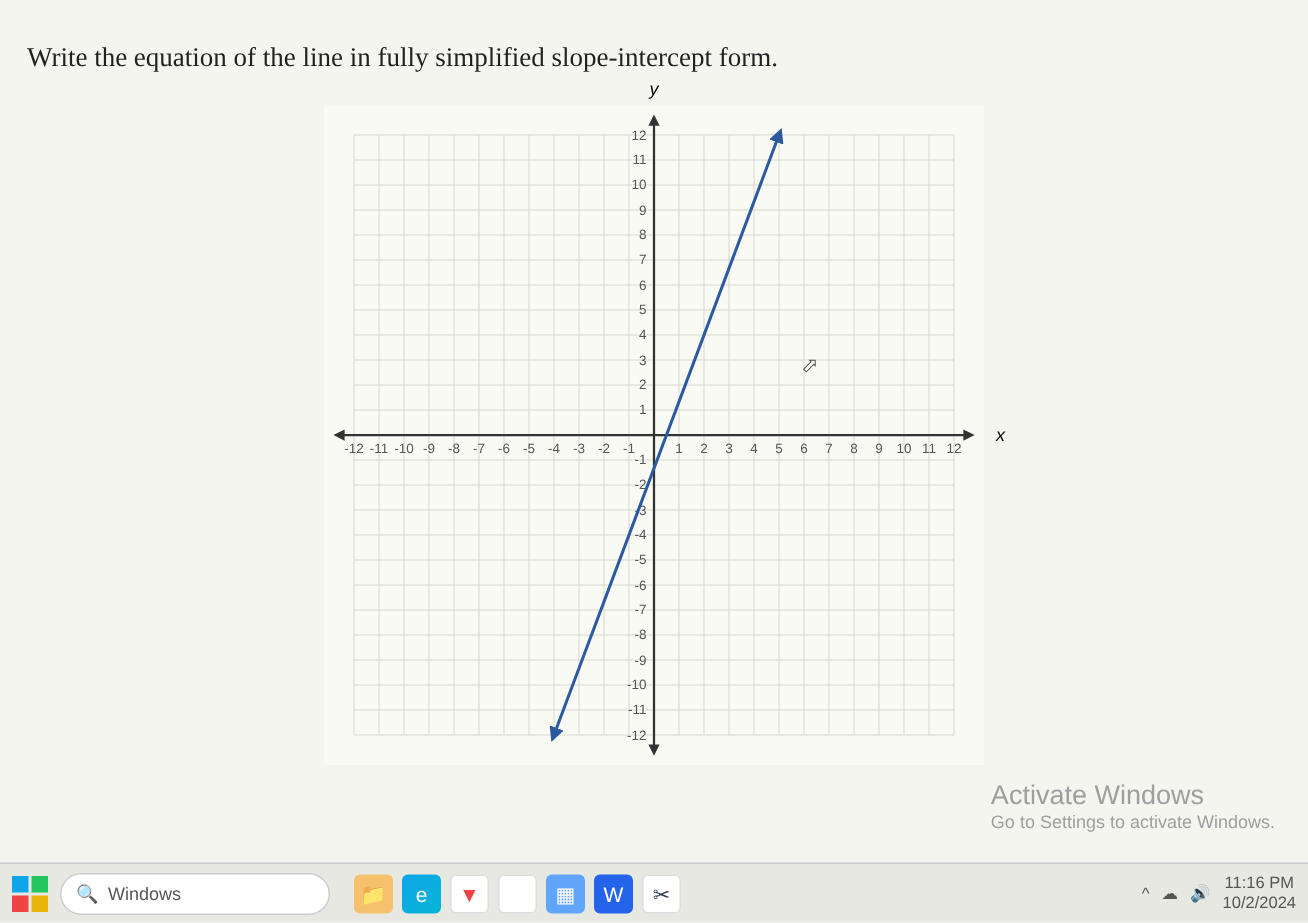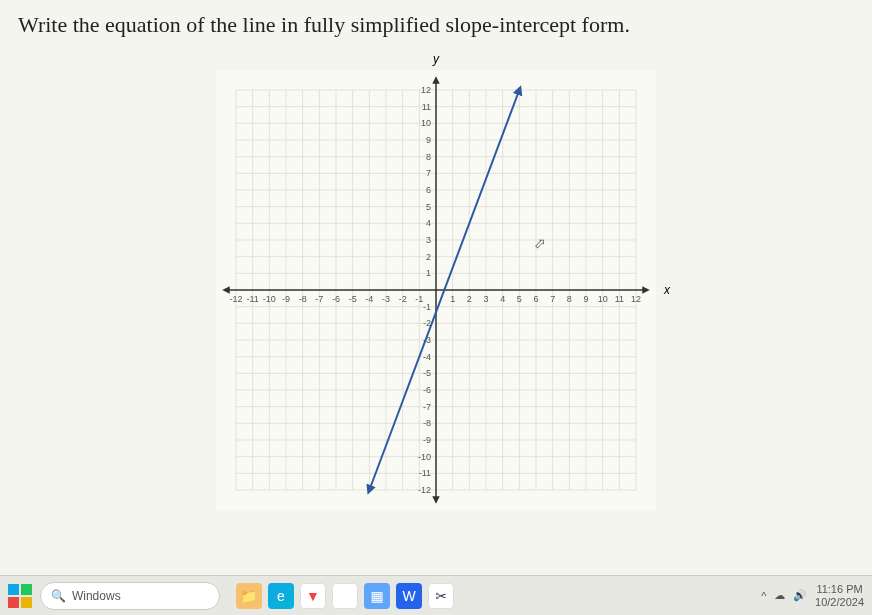--- a/index.html
+++ b/index.html
@@ -6,22 +6,23 @@
     body {
       width: 872px;
       height: 615px;
       font-family: Georgia, 'Times New Roman', serif;
       background: #f5f5f0;
       position: relative;
       overflow: hidden;
     }
     .question {
       padding: 12px 18px;
-      font-size: 22px;
+      font-size: 18px;
       color: #222;
+      margin-top: 16px;
     }
     .chart-container {
       position: absolute;
       left: 50%;
       top: 70px;
       transform: translateX(-50%);
       width: 440px;
       height: 440px;
       background: #fafaf5;
     }
@@ -261,20 +262,22 @@
         <text x="215" y="23" text-anchor="end" class="tick-label">12</text>
       </g>
     <g id="plotted-line">
         <line x1="153.33333333333331" y1="420" x2="303.33333333333337" y2="20" stroke="#2c5aa0" stroke-width="2" marker-end="url(#arrowblue)" marker-start="url(#arrowblue)"></line>
       </g>
   </svg>
   <div class="cursor" style="left:318px; top:165px;">⬀</div>
 </div>
 
 <div class="watermark">
+  <div class="wm-title">Activate Windows</div>
+  <div class="wm-sub">Go to Settings to activate Windows.</div>
 </div>
 
 <div class="taskbar">
   <div class="start-icon">
     <span></span>
       <span></span>
       <span></span>
       <span></span>
   </div>
   <div class="search-box">

